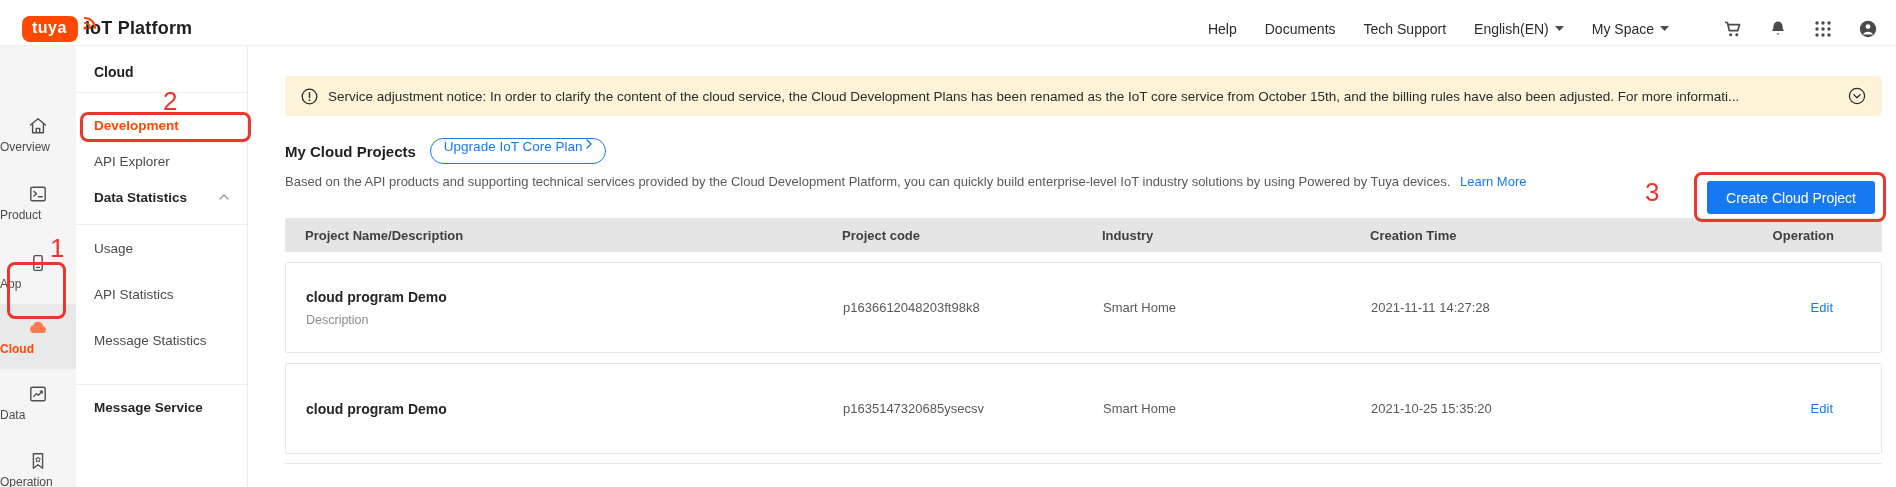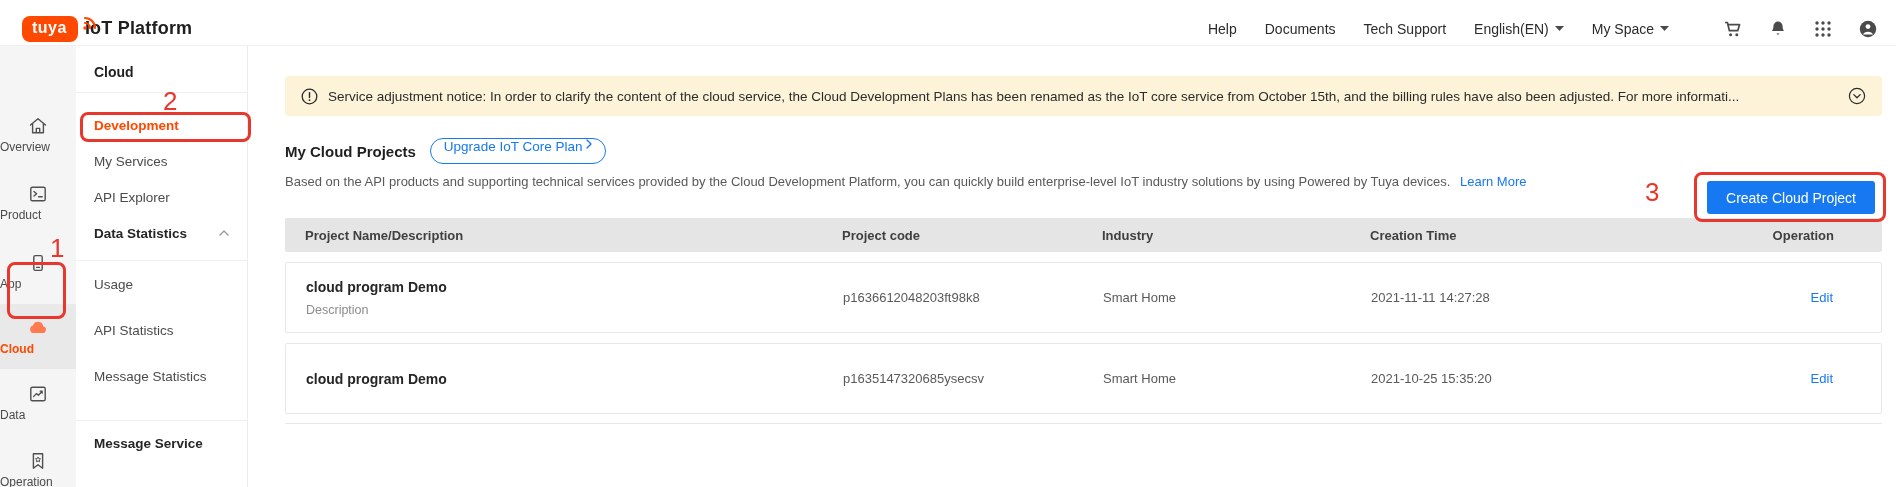--- a/index.html
+++ b/index.html
@@ -59,21 +59,21 @@
   .pill { display:flex; gap:4px; border:1px solid #1779f2; color:#1779f2; border-radius:15px;
           height:26px; padding:0 13px; font-size:13.5px; cursor:pointer; background:#fff; }
   .desc-row { margin-top:8px; font-size:13px; color:#595959; }
   .learn-more { color:#1779f2; text-decoration:none; margin-left:6px; cursor:pointer; }
 
   .table { margin-top:29px; }
   .grid-cols { display:grid; grid-template-columns:537px 260px 268px 1fr 200px; align-items:center; }
   .thead { height:34px; background:#e5e5e5; border-radius:2px; font-size:13px; font-weight:700; color:#404040; }
   .thead > div { padding-left:20px; }
   .thead .op, .trow .op { text-align:right; padding-right:48px; }
-  .trow { margin-top:10px; height:71px; background:#fff; border:1px solid #e8e8e8; border-radius:2px; font-size:13px; color:#595959; }
+  .trow { margin-top:10px; height:91px; background:#fff; border:1px solid #e8e8e8; border-radius:2px; font-size:13px; color:#595959; }
   .trow:first-of-type { margin-top:11px; }
   .trow > div { padding-left:20px; }
   .name-cell { display:flex; flex-direction:column; justify-content:center; }
   .pname { font-size:14px; font-weight:700; color:#262626; }
   .pdesc { margin-top:8px; font-size:12.5px; color:#8c8c8c; }
   .edit-link { color:#1779f2; text-decoration:none; cursor:pointer; }
   .trow-partial { margin-top:9px; height:2px; border-top:1px solid #e8e8e8; }
 
   
   .btn-create { position:absolute; left:1707px; top:181px; width:168px; height:33px; background:#1779f2; color:#fff;
@@ -208,23 +208,20 @@
   </div>
 
   <div class="submenu">
     <div class="sm-title">Cloud</div>
     <div class="sm-divider"></div>
     <div class="sm-list">
       <div class="sm-item active">
           <span>Development</span>
         </div>
       <div class="sm-item">
-          <span>My Services</span>
-        </div>
-      <div class="sm-item">
           <span>API Explorer</span>
         </div>
       <div class="sm-item group">
         <span>Data Statistics</span>
         <svg width="10" height="6" viewBox="0 0 10 6">
             <polyline points="1,5 5,1 9,5" fill="none" stroke="#9a9a9a" stroke-width="1.4" stroke-linecap="round" stroke-linejoin="round"></polyline>
           </svg>
       </div>
       <div class="sm-divider2"></div>
       <div class="sm-item sub">

